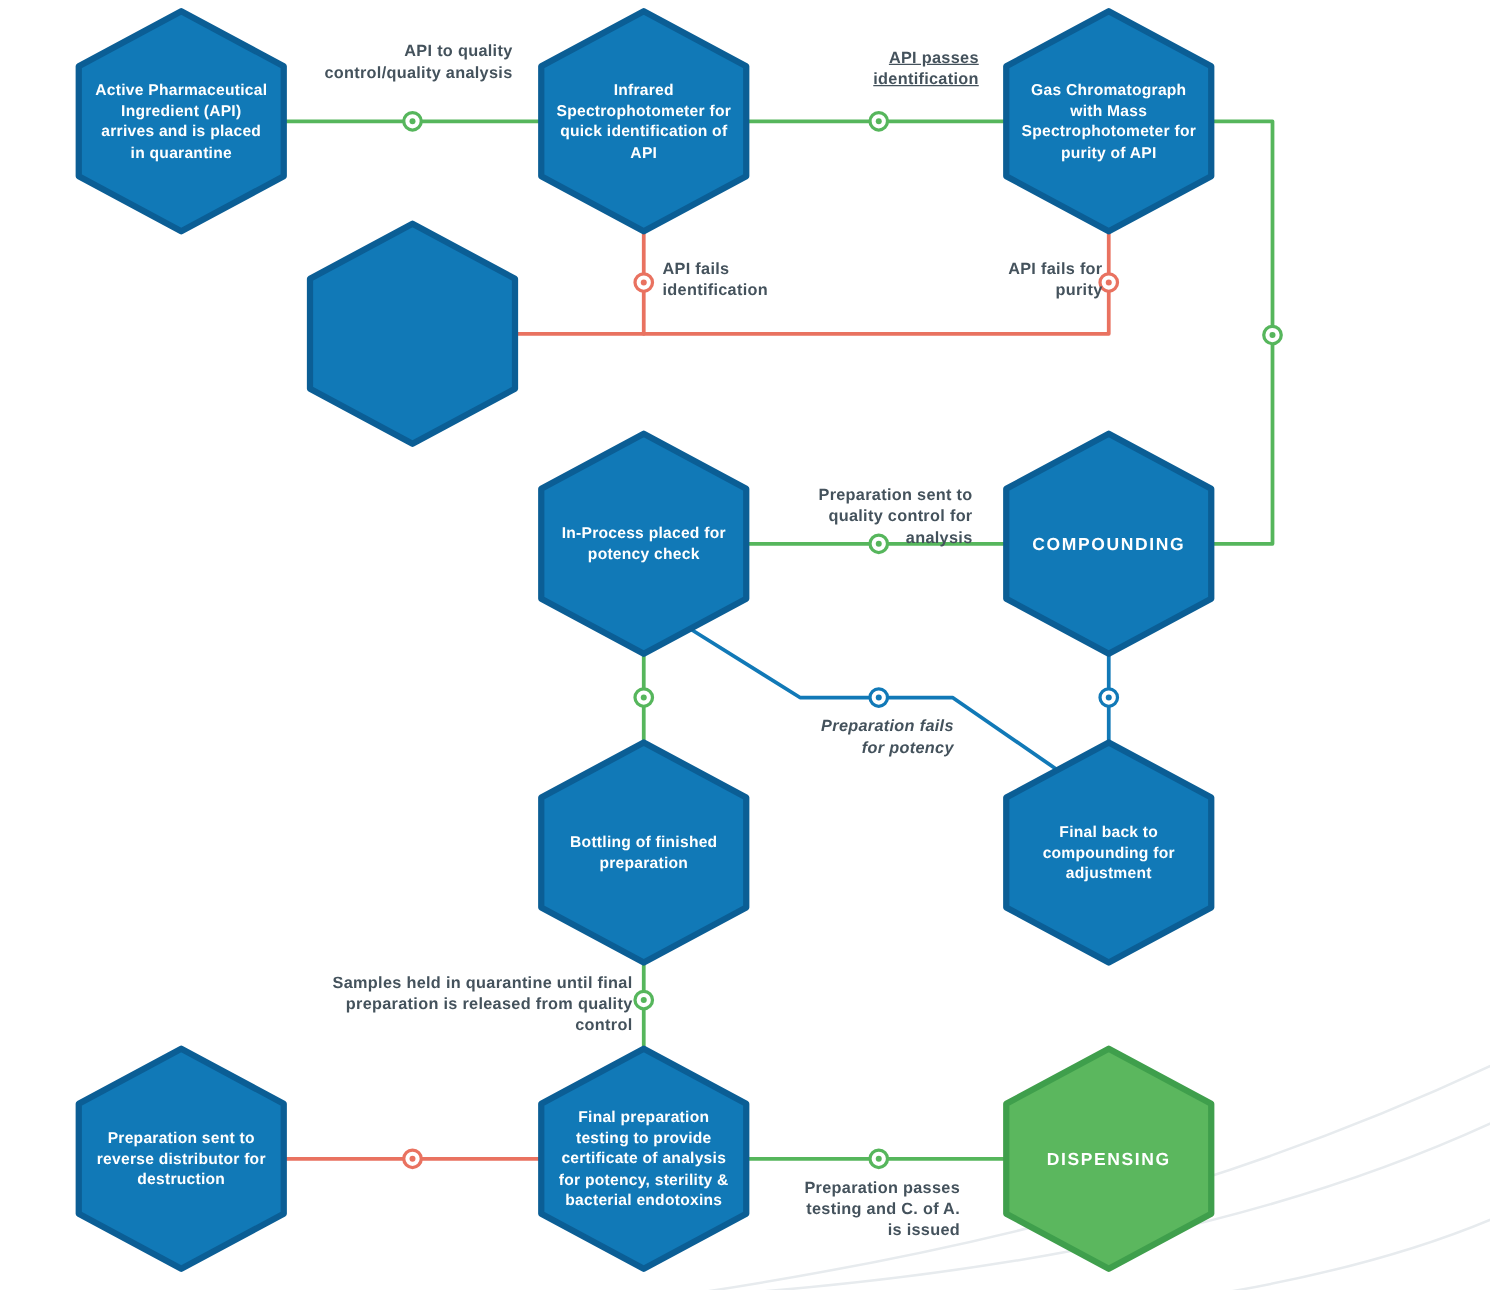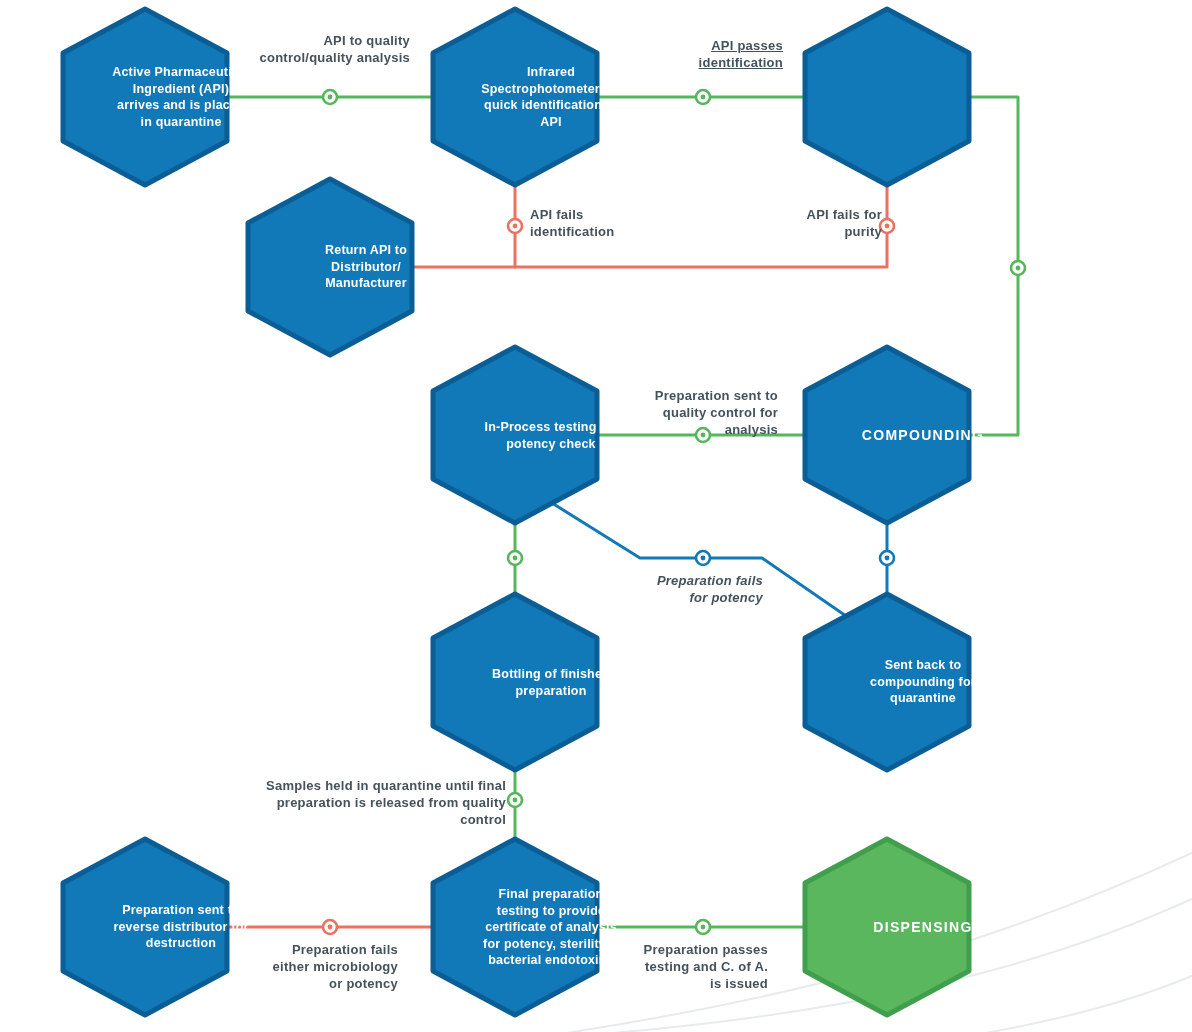--- a/index.html
+++ b/index.html
@@ -21,21 +21,21 @@
   .marker .ring{fill:#ffffff;stroke-width:2.6;}
   .marker .dot{stroke:none;}
   .marker.green .ring{stroke:var(--line-green);} .marker.green .dot{fill:var(--line-green);}
   .marker.red .ring{stroke:var(--line-red);}     .marker.red .dot{fill:var(--line-red);}
   .marker.blue .ring{stroke:var(--line-blue);}   .marker.blue .dot{fill:var(--line-blue);}
   .swoosh{fill:none;stroke:var(--swoosh);stroke-width:2;}
   
   .nl{
     position:absolute;width:142px;transform:translate(-50%,-50%);
     text-align:center;color:var(--node-text);font-weight:700;
-    font-size:12.5px;line-height:1.32;letter-spacing:.2px;margin-left:36px;
+    font-size:12.5px;line-height:1.32;letter-spacing:.2px;
   }
   .nl.big{font-size:14px;letter-spacing:1.3px;}
   .p1{left:145px;top:97px;}  .p2{left:515px;top:97px;}  .p3{left:887px;top:97px;}
   .p4{left:330px;top:267px;} .p5{left:515px;top:435px;} .p6{left:887px;top:435px;}
   .p7{left:515px;top:682px;} .p8{left:887px;top:682px;} .p9{left:145px;top:927px;}
   .p10{left:515px;top:927px;}.p11{left:887px;top:927px;}
   
   .el{
     position:absolute;color:var(--label-text);font-size:13px;font-weight:600;
     line-height:1.3;letter-spacing:.25px;text-align:right;
@@ -133,32 +133,31 @@
     <polygon class="hex blue" points="887,347 969,391 969,479 887,523 805,479 805,391"></polygon>
     <polygon class="hex blue" points="515,594 597,638 597,726 515,770 433,726 433,638"></polygon>
     <polygon class="hex blue" points="887,594 969,638 969,726 887,770 805,726 805,638"></polygon>
     <polygon class="hex blue" points="145,839 227,883 227,971 145,1015 63,971 63,883"></polygon>
     <polygon class="hex blue" points="515,839 597,883 597,971 515,1015 433,971 433,883"></polygon>
     <polygon class="hex green" points="887,839 969,883 969,971 887,1015 805,971 805,883"></polygon>
   </svg>
 
   <div class="nl p1">Active Pharmaceutical Ingredient (API) arrives and is placed in quarantine</div>
   <div class="nl p2">Infrared Spectrophotometer for quick identification of API</div>
-  <div class="nl p4">Return API to Distributor/ Manufacturer</div>
-  <div class="nl p5">In-Process testing for potency check</div>
+  <div class="nl p3">Gas Chromatograph with Mass Spectrophotometer for purity of API</div>
+  <div class="nl p5">In-Process placed for potency check</div>
   <div class="nl p6 big">COMPOUNDING</div>
   <div class="nl p7">Bottling of finished preparation</div>
-  <div class="nl p8">Sent back to compounding for quarantine</div>
+  <div class="nl p8">Final back to compounding for adjustment</div>
   <div class="nl p9">Preparation sent to reverse distributor for destruction</div>
   <div class="nl p10">Final preparation testing to provide certificate of analysis for potency, sterility &amp; bacterial endotoxins</div>
   <div class="nl p11 big">DISPENSING</div>
 
   <div class="el e1">API to quality control/quality analysis</div>
   <div class="el e2">API passes identification</div>
   <div class="el e3">API fails identification</div>
   <div class="el e4">API fails for purity</div>
   <div class="el e6">Preparation sent to quality control for analysis</div>
   <div class="el e8">Preparation fails for potency</div>
   <div class="el e9">Samples held in quarantine until final preparation is released from quality control</div>
-  <div class="el e10">Preparation fails either microbiology or potency</div>
   <div class="el e11">Preparation passes testing and C. of A. is issued</div>
 
 </div>
 
 </body></html>

